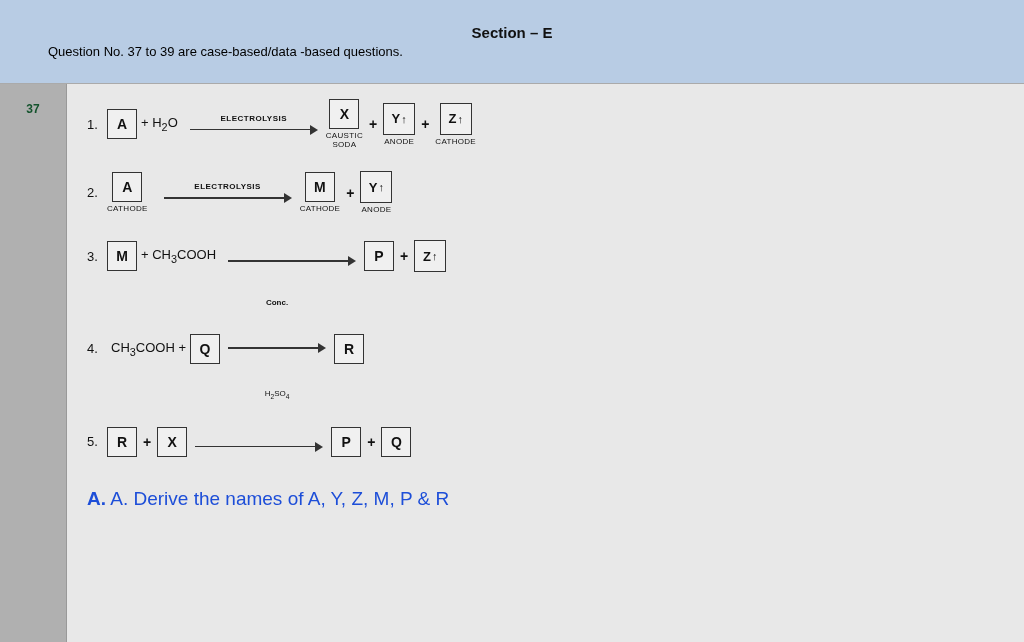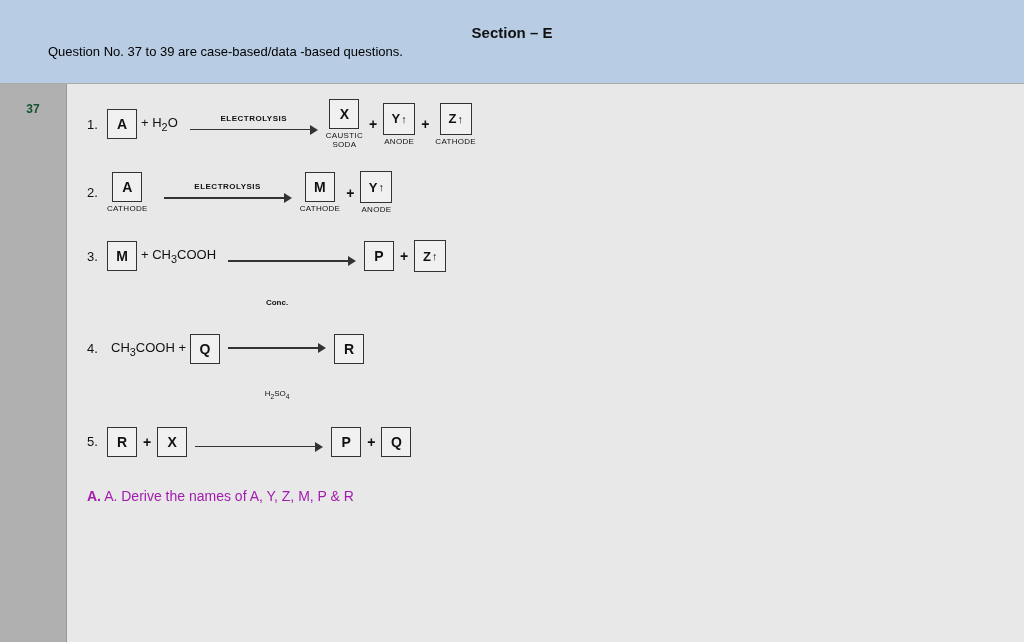--- a/index.html
+++ b/index.html
@@ -180,22 +180,22 @@
     }
 
     .formula-text {
       font-size: 13px;
       color: #111;
       margin: 7px 4px;
     }
 
     .derive-question {
       margin-top: 26px;
-      font-size: 14px;
-      color: #a21caf;
+      font-size: 19px;
+      color: #1d4ed8;
       font-weight: normal;
     }
 
     .derive-question strong {
       font-weight: bold;
     }
   </style>
 </head>
 <body>
 

